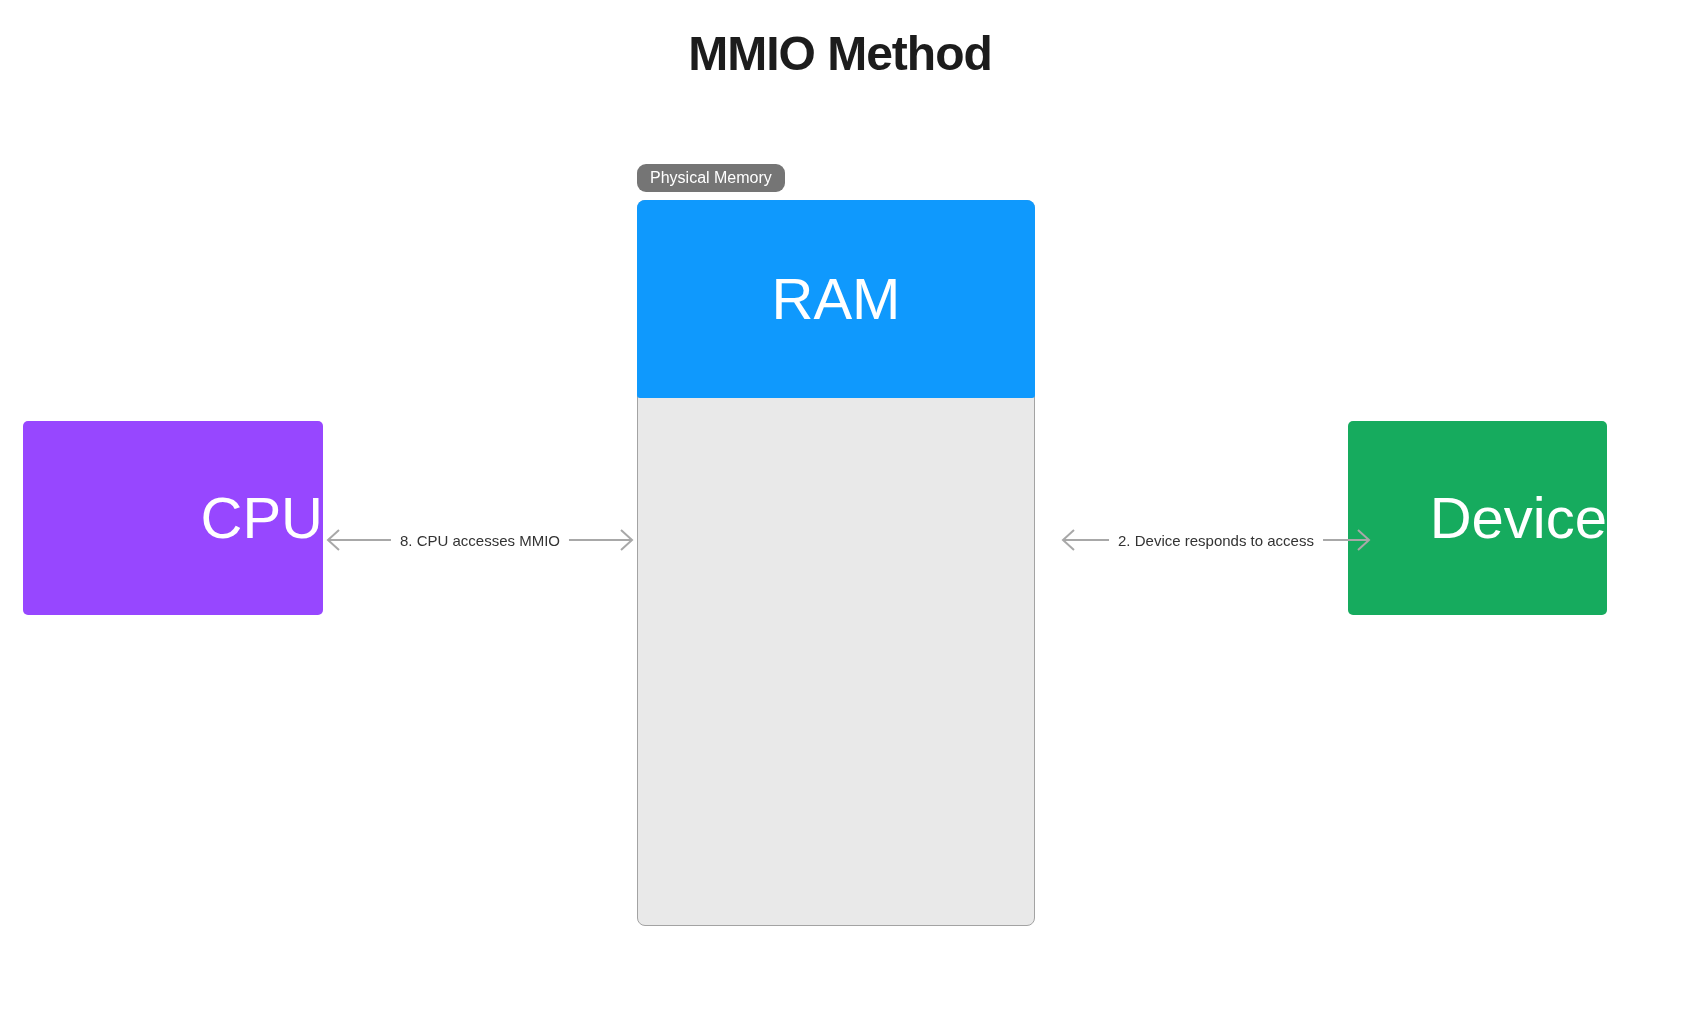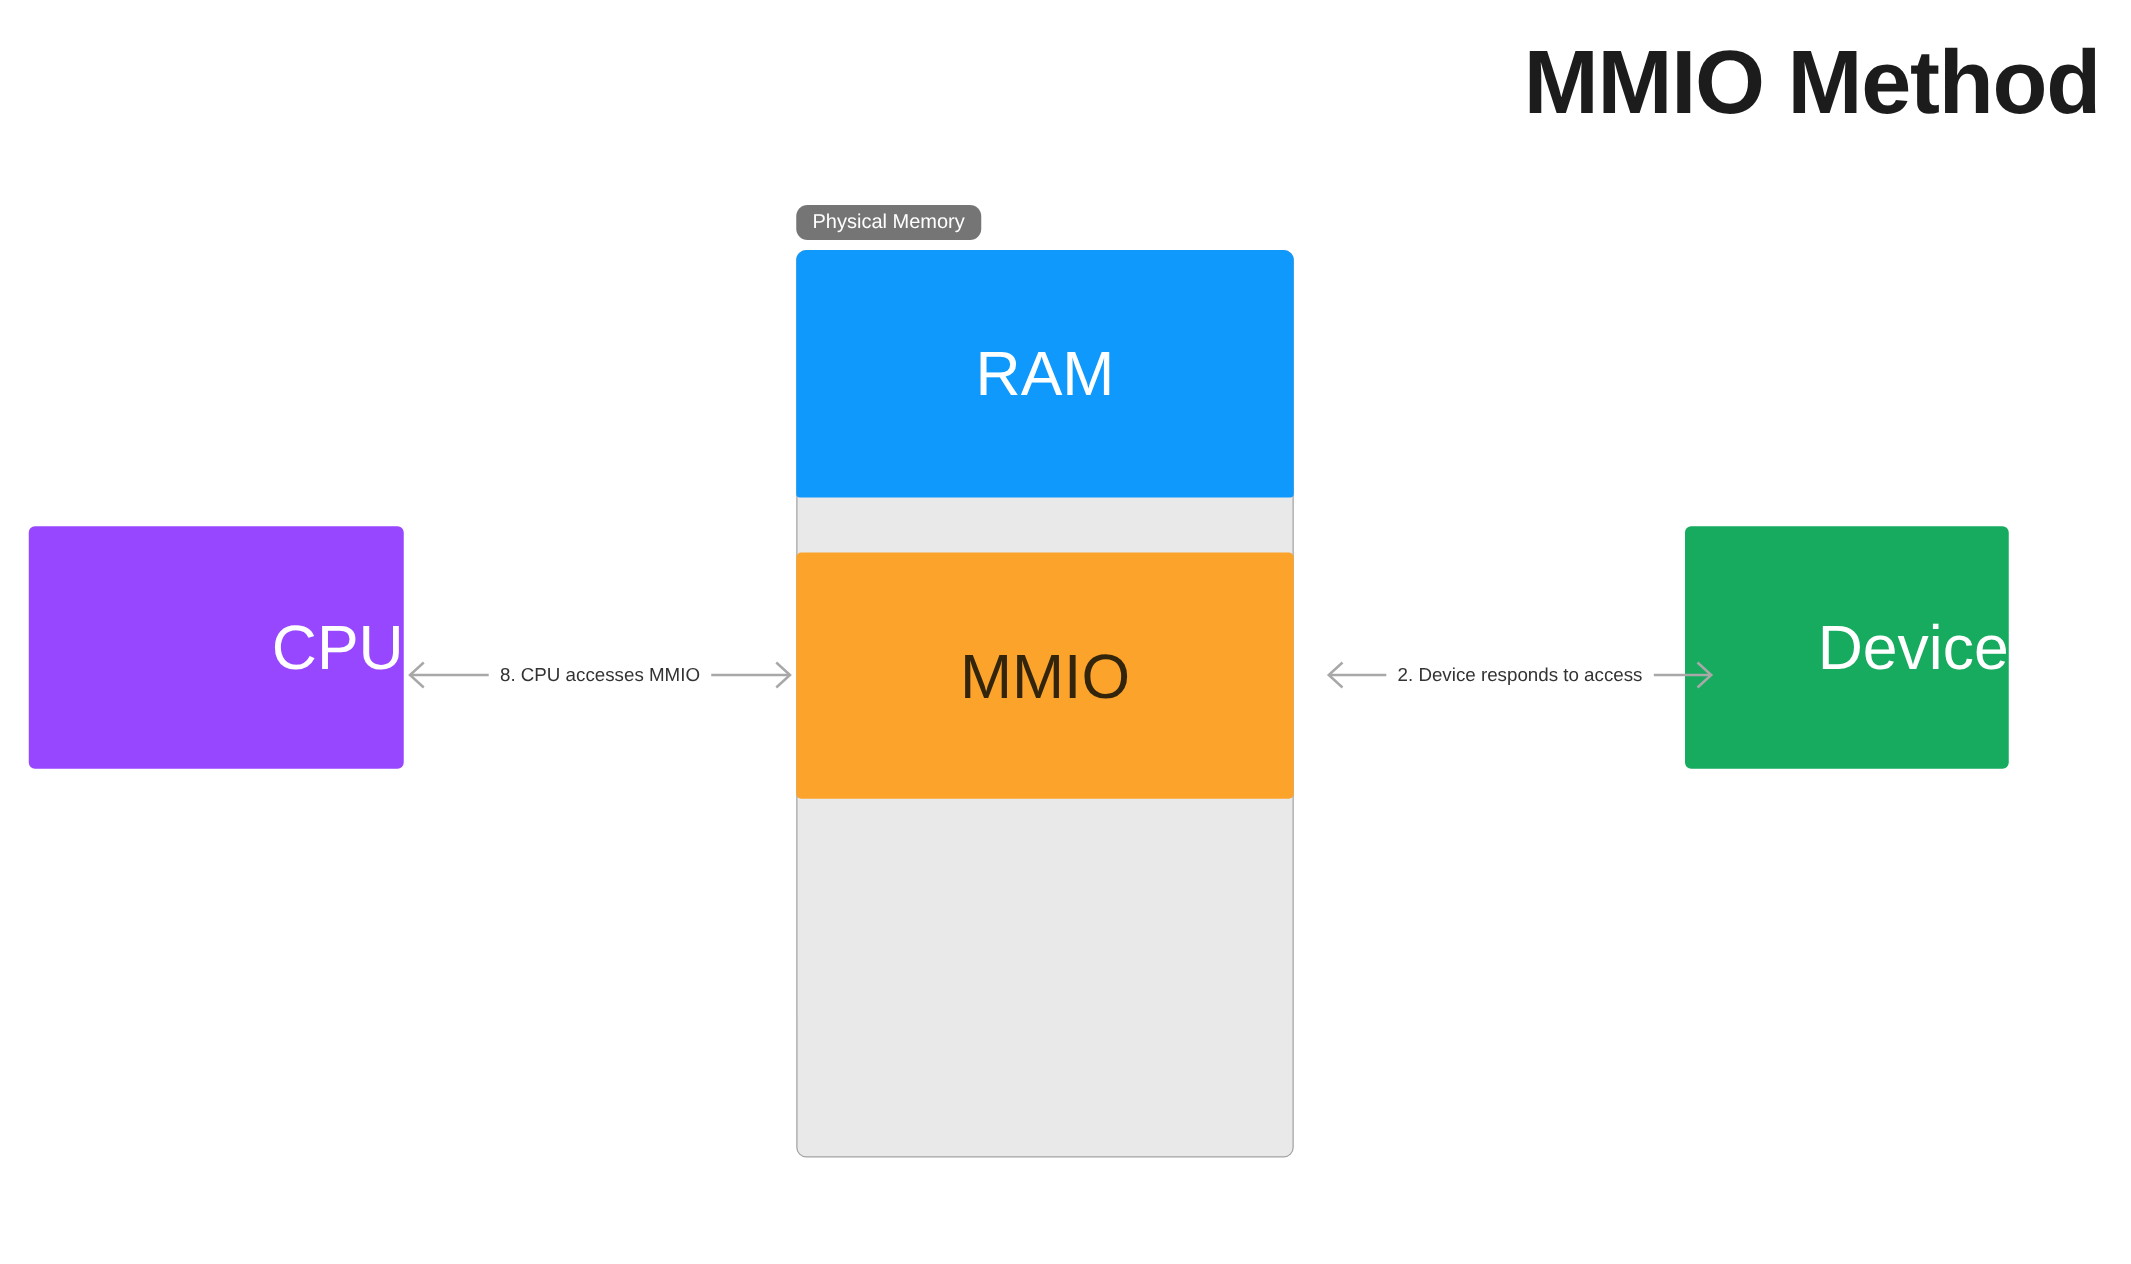--- a/index.html
+++ b/index.html
@@ -10,22 +10,22 @@
     background: #ffffff;
     font-family: "Liberation Sans", sans-serif;
     overflow: hidden;
   }
 
   .title {
     position: absolute;
     left: 0;
     top: 30px;
     width: 1680px;
-    text-align: right;
-    font-size: 72px;
+    text-align: center;
+    font-size: 48px;
     line-height: 1.0;
     font-weight: bold;
     letter-spacing: -1px;
     color: #1c1c1c;
   }
 
   .memory-badge {
     position: absolute;
     left: 637px;
     top: 164px;
@@ -69,21 +69,21 @@
   }
   .mem-block.mmio {
     top: 241px;
     height: 197px;
     background: #fca32b;
     border-radius: 4px;
     color: #33250b;
   }
 
   .shape-label {
-    font-size: 50px;
+    font-size: 58px;
     line-height: 1;
     white-space: nowrap;
   }
 
   .node {
     position: absolute;
     top: 421px;
     height: 194px;
     display: flex;
     align-items: center;
@@ -120,23 +120,20 @@
 <div class="canvas">
 
   <div class="title">MMIO Method</div>
 
   <div class="memory-badge">Physical Memory</div>
 
   <div class="memory-container">
     <div class="mem-block ram">
       <span class="shape-label">RAM</span>
     </div>
-    <div class="mem-block mmio">
-      <span class="shape-label">MMIO</span>
-    </div>
   </div>
 
   <div class="node cpu">
     <span class="shape-label">CPU</span>
   </div>
 
   <div class="node device">
     <span class="shape-label">Device</span>
   </div>
 

